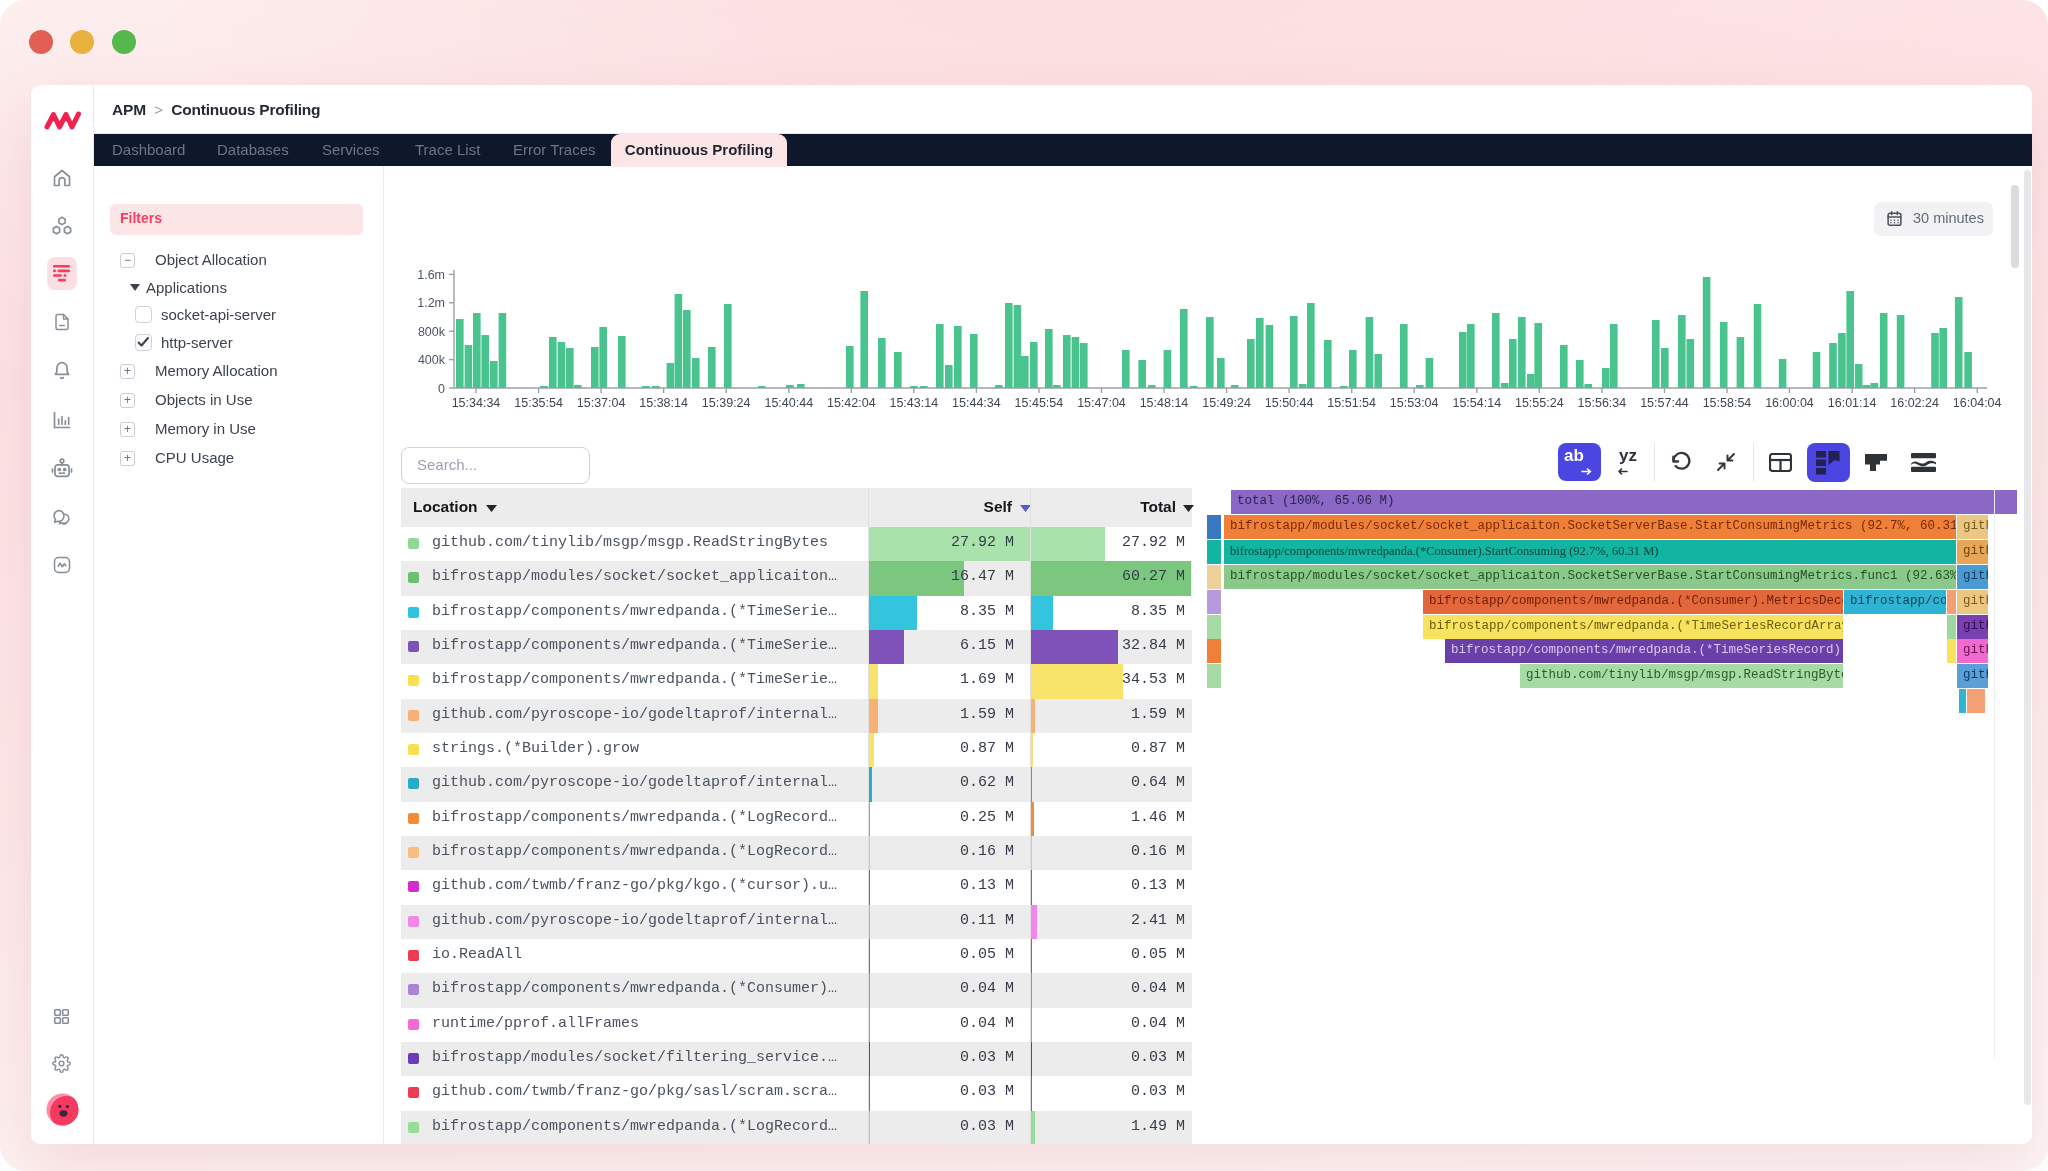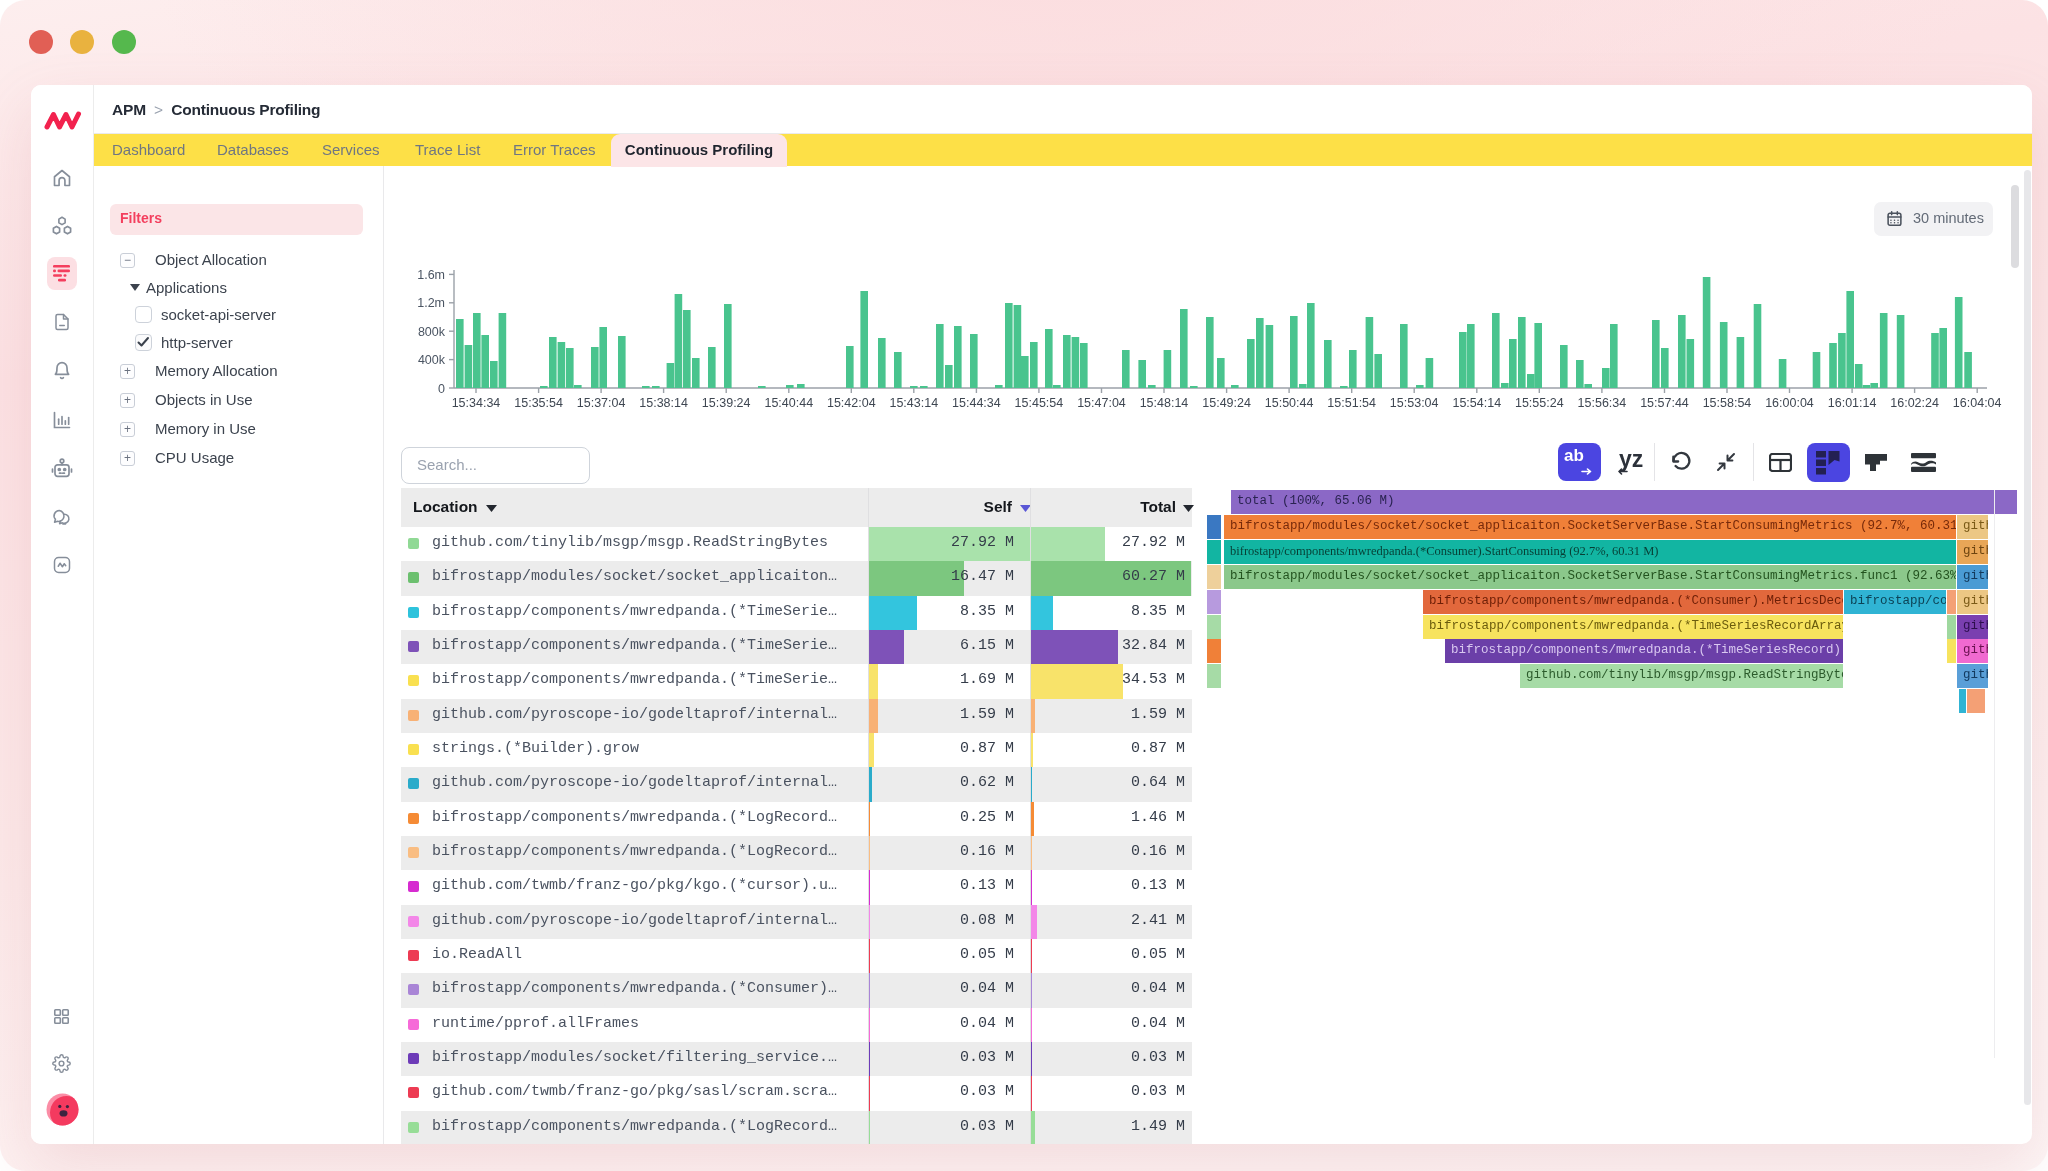--- a/index.html
+++ b/index.html
@@ -7,21 +7,21 @@
   background:
     radial-gradient(1500px 750px at 52% -8%, #fbdcde 0%, rgba(251,220,222,0) 62%),
     linear-gradient(170deg,#fdeeee 0%,#fce2e4 25%,#fce9e9 55%,#fdf1f1 78%,#fdf6f6 100%);}
 .light{position:absolute;top:30px;width:24px;height:24px;border-radius:50%;}
 .win{position:absolute;left:31px;top:85px;width:2001px;height:1059px;background:#fff;border-radius:10px;
   box-shadow:0 24px 60px rgba(190,100,110,.16);overflow:hidden;}
 .sidebar{position:absolute;left:0;top:0;width:62px;height:1059px;background:#fff;border-right:1px solid #ececec;}
 .icon{position:absolute;left:0;top:0;}
 .hdr{position:absolute;left:63px;top:0;width:1938px;height:48px;background:#fff;border-bottom:1px solid #eaeaec;}
 .crumb{position:absolute;top:16px;font-size:15.5px;font-weight:700;color:#252b36;white-space:nowrap;letter-spacing:-0.2px;}
-.tabs{position:absolute;left:63px;top:49px;width:1938px;height:32px;background:#fde047;}
+.tabs{position:absolute;left:63px;top:49px;width:1938px;height:32px;background:#0f172a;}
 .tab{position:absolute;top:0;height:32px;line-height:32px;font-size:15px;color:#6f7682;white-space:nowrap;}
 .tabactive{position:absolute;top:0;height:33px;background:#fce5e7;border-radius:9px 9px 0 0;color:#1f242e;
   font-weight:700;text-align:center;line-height:32px;font-size:15px;}
 .fpanel{position:absolute;left:63px;top:81px;width:289px;height:978px;background:#fff;}
 .fbox{position:absolute;left:16px;top:38px;width:253px;height:31px;background:#fbe5e7;border-radius:6px;}
 .fbox span{position:absolute;left:10px;top:6px;font-size:14px;font-weight:600;color:#f33f5e;}
 .titem{position:absolute;font-size:15px;color:#3c434e;white-space:nowrap;}
 .pm{position:absolute;width:13px;height:13px;border:1px solid #c9ced7;border-radius:3px;background:#fdfdfe;
   color:#6b7280;font-size:12px;line-height:12px;text-align:center;}
 .cb{position:absolute;width:15px;height:15px;border:1px solid #cdd2da;border-radius:4px;background:#fff;}
@@ -343,21 +343,21 @@
       <rect x="1565.3" y="101.0" width="7.6" height="36" fill="#49c48e"></rect>
     </svg>
 <div class="search">
       <span>Search...</span>
     </div>
 <div class="abs" style="left:1527px;top:358px;width:43px;height:38px;background:#4b45e1;border-radius:8px;"></div>
 <div class="abs" style="left:1533px;top:361px;font-size:17px;font-weight:700;color:#fff;font-family:'Liberation Sans',sans-serif;">ab</div>
 <svg class="icon" style="left:1550px;top:383px;" width="12" height="7" viewBox="0 0 12 7">
       <path d="M1 3.5h8M6.5 1l3 2.5-3 2.5" fill="none" stroke="#fff" stroke-width="1.6" stroke-linecap="round" stroke-linejoin="round"></path>
     </svg>
-<div class="abs" style="left:1588px;top:361px;font-size:23px;font-weight:700;color:#2c313a;">yz</div>
+<div class="abs" style="left:1588px;top:361px;font-size:17px;font-weight:700;color:#2c313a;">yz</div>
 <svg class="icon" style="left:1585px;top:383px;" width="12" height="7" viewBox="0 0 12 7">
       <path d="M11 3.5H3M5.5 1L3 3.5 5.5 6" fill="none" stroke="#2c313a" stroke-width="1.6" stroke-linecap="round" stroke-linejoin="round"></path>
     </svg>
 <div class="vline" style="left:1623px;top:358px;height:38px;background:#e4e4e7;"></div>
 <svg class="icon" style="left:1639px;top:365px;" width="23" height="23" viewBox="0 0 24 24" fill="none" stroke="#33383f" stroke-width="2.4" stroke-linecap="round" stroke-linejoin="round">
 <path d="M3.5 7v5h5"></path>
       <path d="M3.8 11a8.2 8.2 0 1 1 2 5.7"></path>
     </svg>
 <svg class="icon" style="left:1685px;top:367px;" width="20" height="20" viewBox="0 0 20 20" fill="none" stroke="#33383f" stroke-width="2" stroke-linecap="round" stroke-linejoin="round">
 <path d="M18 2l-6.2 6.2M11.5 3.6v4.9h4.9"></path>
@@ -488,21 +488,21 @@
 <div class="sq" style="background:#d62bd0;"></div>
 <div class="ltx">github.com/twmb/franz-go/pkg/kgo.(*cursor).u…</div>
 <div class="vtx" style="left:493px;width:120px;">0.13 M</div>
 <div class="vtx" style="left:664px;width:120px;">0.13 M</div>
 </div>
 <div class="trow teven" style="top:416.63px;">
 <div class="fill" style="left:467.5px;width:1.2px;background:#f387e8;"></div>
 <div class="fill" style="left:629.5px;width:6.4px;background:#f387e8;"></div>
 <div class="sq" style="background:#f387e8;"></div>
 <div class="ltx">github.com/pyroscope-io/godeltaprof/internal…</div>
-<div class="vtx" style="left:493px;width:120px;">0.08 M</div>
+<div class="vtx" style="left:493px;width:120px;">0.11 M</div>
 <div class="vtx" style="left:664px;width:120px;">2.41 M</div>
 </div>
 <div class="trow" style="top:450.96px;">
 <div class="fill" style="left:467.5px;width:1.2px;background:#ed3b53;"></div>
 <div class="fill" style="left:629.5px;width:1.2px;background:#ed3b53;"></div>
 <div class="sq" style="background:#ed3b53;"></div>
 <div class="ltx">io.ReadAll</div>
 <div class="vtx" style="left:493px;width:120px;">0.05 M</div>
 <div class="vtx" style="left:664px;width:120px;">0.05 M</div>
 </div>

